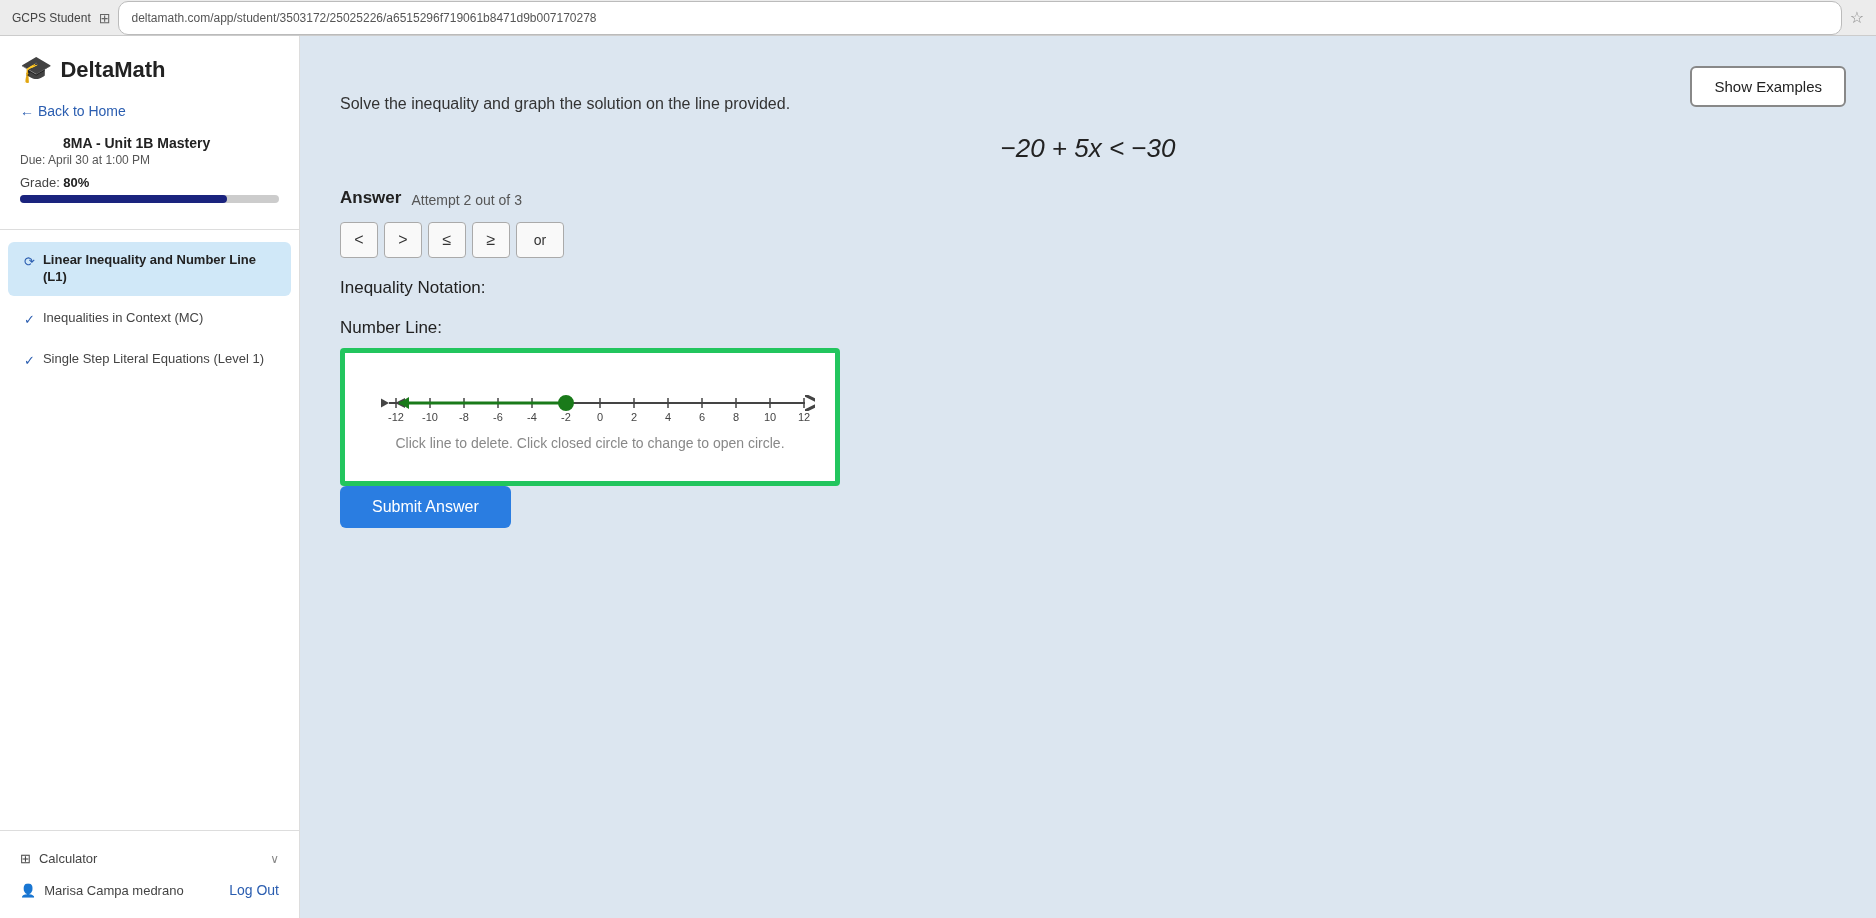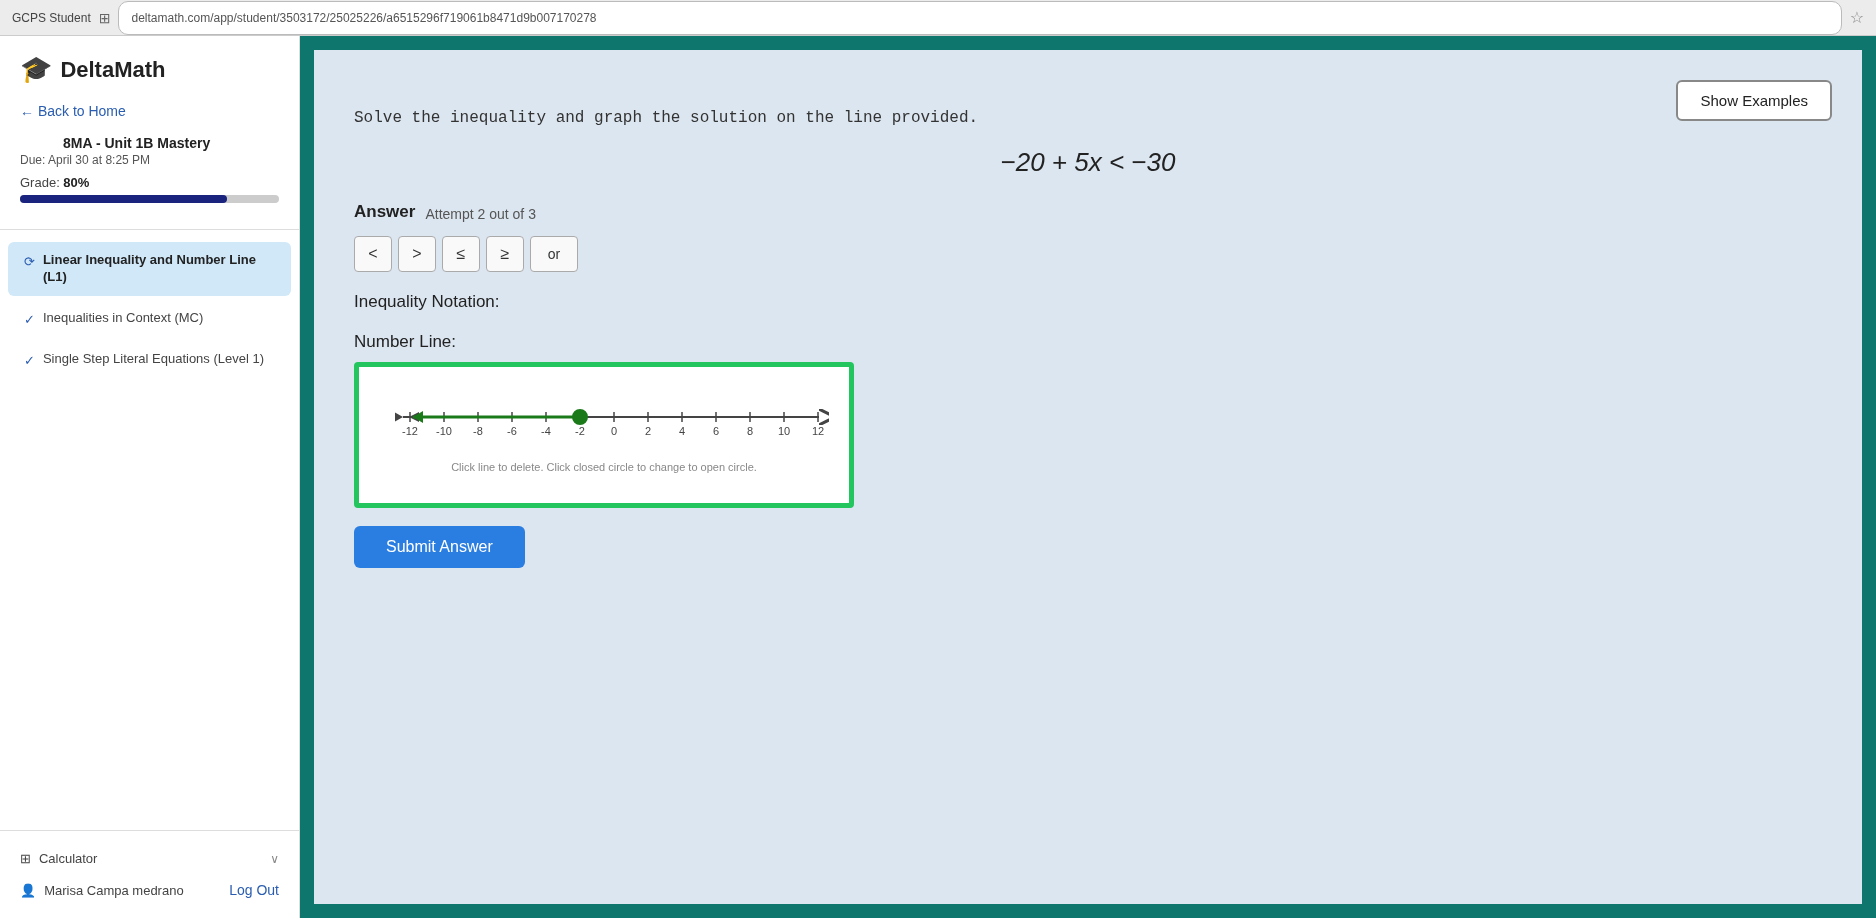--- a/index.html
+++ b/index.html
@@ -185,22 +185,22 @@
     .logout-link {
       color: #2a5db0;
       font-size: 14px;
       text-decoration: none;
       cursor: pointer;
     }
 
     
     .main-content {
       flex: 1;
-      background: #0f766e;
-      padding: 14px;
+      background: #f97316;
+      padding: 0;
       display: flex;
       flex-direction: column;
       overflow-y: auto;
     }
 
     .content-area {
       background: #dce6f0;
       padding: 30px 40px;
       flex: 1;
       position: relative;
@@ -211,21 +211,20 @@
       font-weight: bold;
       color: #222;
       margin-bottom: 12px;
       text-align: right;
     }
 
     .question-text {
       font-size: 16px;
       color: #333;
       margin-bottom: 20px;
-      font-family: Liberation Mono, monospace;
     }
 
     .math-expression {
       text-align: center;
       font-size: 26px;
       color: #222;
       margin: 16px 0 24px 0;
       font-style: italic;
     }
 
@@ -330,29 +329,28 @@
     }
 
     .number-line-svg {
       width: 440px;
       height: 60px;
       display: block;
       margin: 0 auto;
     }
 
     .number-line-hint {
-      font-size: 11px;
+      font-size: 14px;
       color: #888;
       text-align: center;
-      margin-top: 14px;
+      margin-top: 2px;
     }
 
     .submit-btn {
       display: block;
-      margin-top: 18px;
       padding: 12px 32px;
       background: #2a7de1;
       color: #fff;
       border: none;
       border-radius: 6px;
       font-size: 16px;
       cursor: pointer;
       font-weight: 500;
     }
   </style>
@@ -373,21 +371,21 @@
       <span class="logo-icon">🎓</span>
       <span>DeltaMath</span>
     </div>
 
     <div class="sidebar-back">
       <a href="#">← Back to Home</a>
     </div>
 
     <div class="sidebar-assignment">
       <div class="assignment-title">8MA - Unit 1B Mastery</div>
-      <div class="assignment-due">Due: April 30 at 8:25 PM</div>
+      <div class="assignment-due">Due: April 30 at 1:00 PM</div>
       <div class="grade-label">
         Grade: <strong>80%</strong>
       </div>
       <div class="progress-bar-bg">
         <div class="progress-bar-fill"></div>
       </div>
     </div>
 
     <hr class="sidebar-divider">
 

